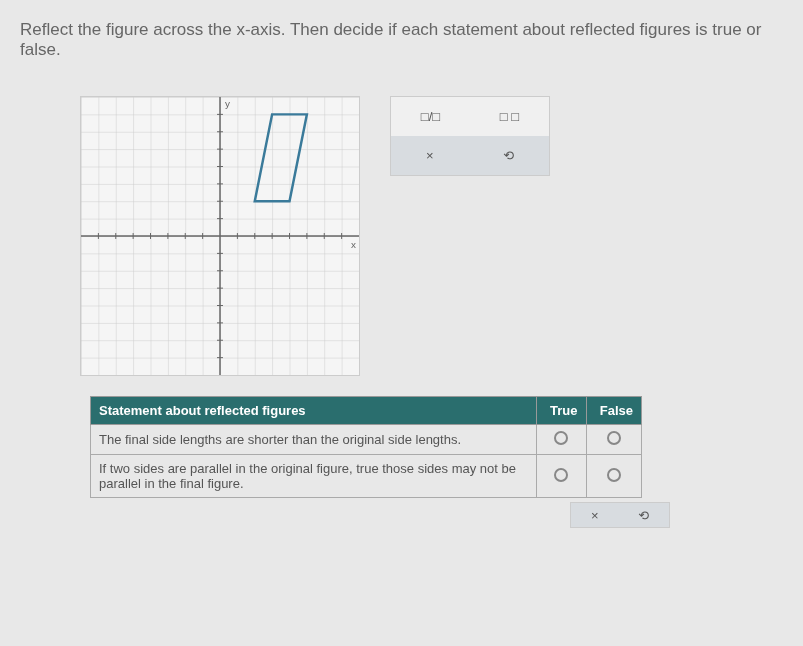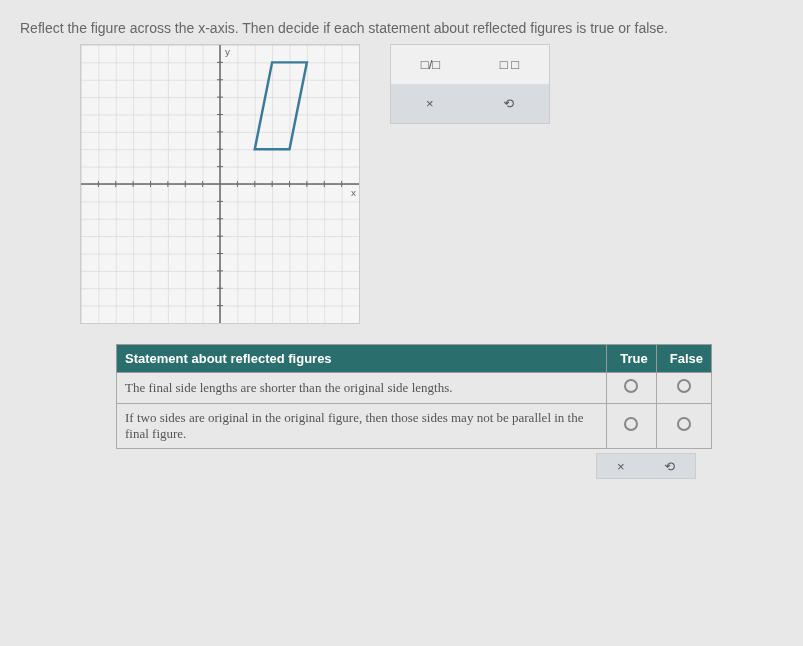--- a/index.html
+++ b/index.html
@@ -5,23 +5,23 @@
     * { box-sizing: border-box; margin: 0; padding: 0; }
     body {
       font-family: Arial, sans-serif;
       background: #e8e8e8;
       padding: 20px;
       width: 803px;
       height: 646px;
       color: #555;
     }
     .instruction {
-      font-size: 14px;
+      font-size: 17px;
       color: #666;
-      margin-bottom: 8px;
+      margin-bottom: 36px;
     }
     .top-row {
       display: flex;
       gap: 30px;
       margin-left: 60px;
       margin-bottom: 20px;
     }
     .graph-container {
       width: 280px;
       height: 280px;
@@ -46,47 +46,46 @@
       display: flex;
       align-items: center;
       justify-content: space-around;
       font-size: 13px;
       color: #555;
     }
     .tool-row.bottom {
       background: #d8dce0;
     }
     .table-container {
-      margin-left: 96px;
-      width: 596px;
+      margin-left: 70px;
+      width: 552px;
     }
     table {
       border-collapse: collapse;
       width: 100%;
       font-size: 13px;
     }
     th {
       background: #2a6e6e;
       color: white;
       padding: 6px 8px;
       text-align: left;
       border: 1px solid #999;
       font-weight: bold;
     }
     th.tf {
-      text-align: right;
+      text-align: center;
       width: 50px;
       padding-left: 13px;
     }
     td {
       border: 1px solid #aaa;
       padding: 6px 8px;
       color: #555;
       vertical-align: middle;
-      font-family: Liberation Serif, serif;
     }
     td.radio-cell {
       text-align: center;
       width: 50px;
     }
     .radio {
       display: inline-block;
       width: 14px;
       height: 14px;
       border: 2px solid #888;
@@ -180,21 +179,21 @@
         <th class="tf">False</th>
       </tr>
     </thead>
     <tbody>
       <tr>
         <td>The final side lengths are shorter than the original side lengths.</td>
         <td class="radio-cell"><span class="radio"></span></td>
         <td class="radio-cell"><span class="radio"></span></td>
       </tr>
       <tr>
-        <td>If two sides are original in the original figure, then those sides may not be parallel in the final figure.</td>
+        <td>If two sides are parallel in the original figure, true those sides may not be parallel in the final figure.</td>
         <td class="radio-cell"><span class="radio"></span></td>
         <td class="radio-cell"><span class="radio"></span></td>
       </tr>
     </tbody>
   </table>
   <div class="bottom-tool">
     <span>×</span>
     <span>⟲</span>
   </div>
 </div>

